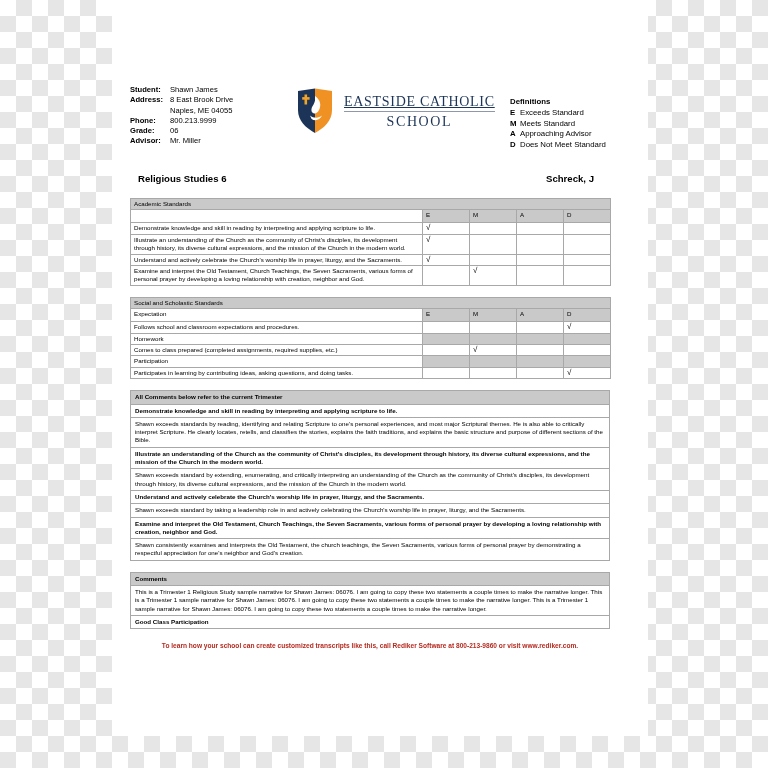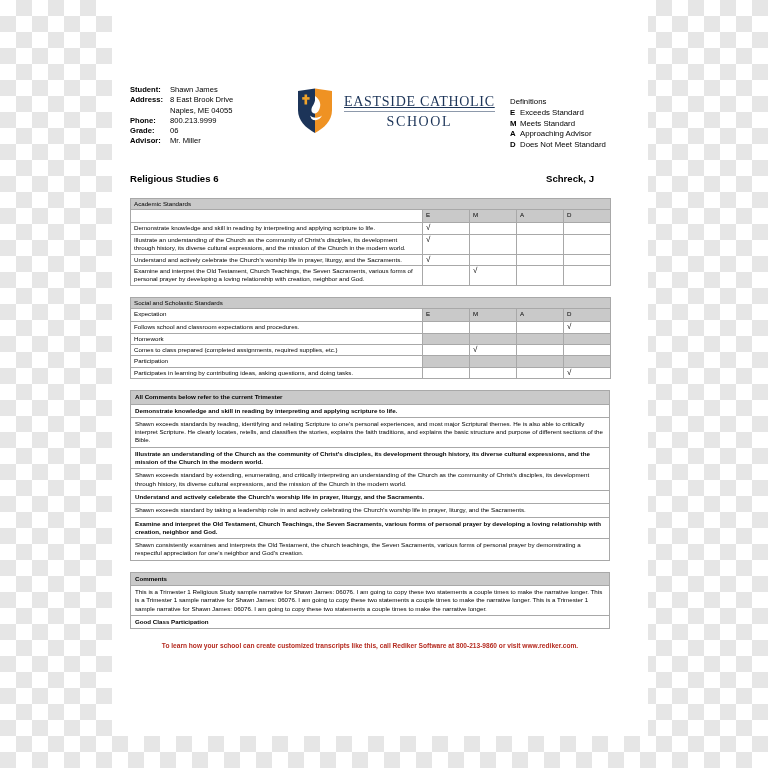--- a/index.html
+++ b/index.html
@@ -86,34 +86,35 @@
     padding-top: 2px;
   }
 
   .hdr-right {
     width: 120px;
     flex: 0 0 auto;
     font-size: 7.8px;
     line-height: 10.4px;
     padding-top: 12px;
   }
-  .def-title { font-weight: normal; margin-bottom: 1px; }
+  .def-title { font-weight: bold; margin-bottom: 1px; }
   .def-row { display: flex; }
   .def-k { font-weight: bold; width: 10px; flex: 0 0 auto; }
   .def-v { white-space: nowrap; }
 
   
   .course-line {
     display: flex;
     justify-content: space-between;
     font-size: 9.6px;
     font-weight: bold;
     margin-top: 12px;
     margin-bottom: 14px;
     padding-right: 36px;
+    margin-left: 8px;
   }
 
   
   .block { margin-bottom: 11px; }
   table.t {
     width: 480px;
     border-collapse: collapse;
     table-layout: fixed;
     border: 1px solid #9a9a9a;
   }

